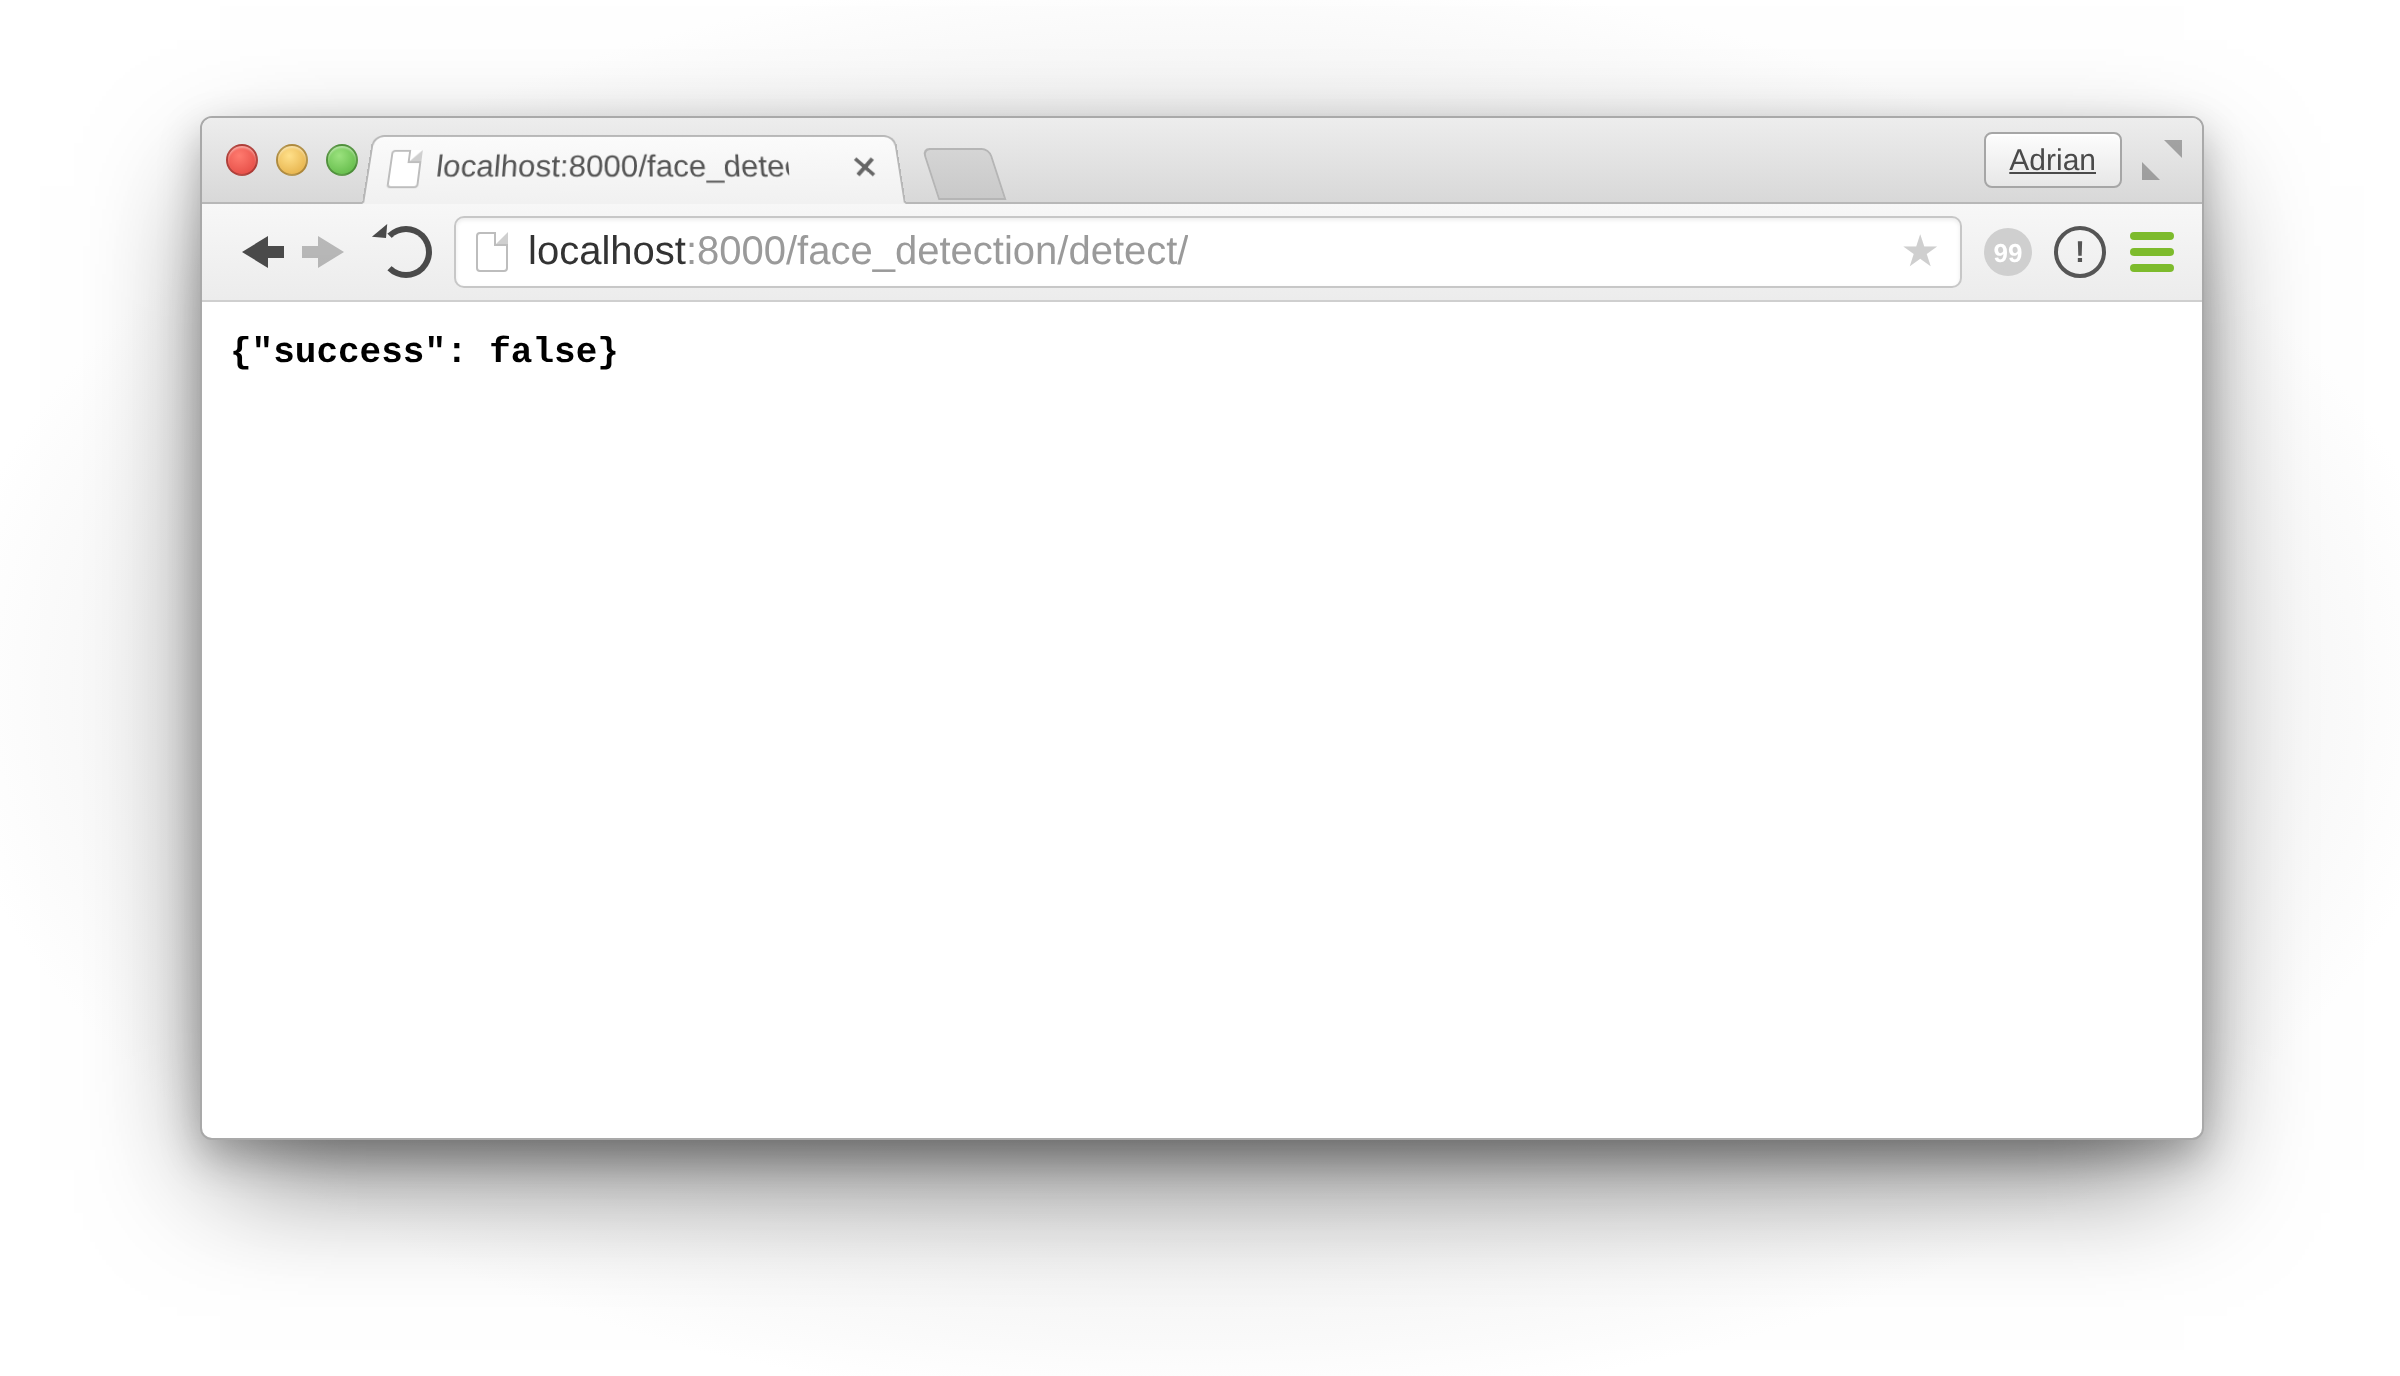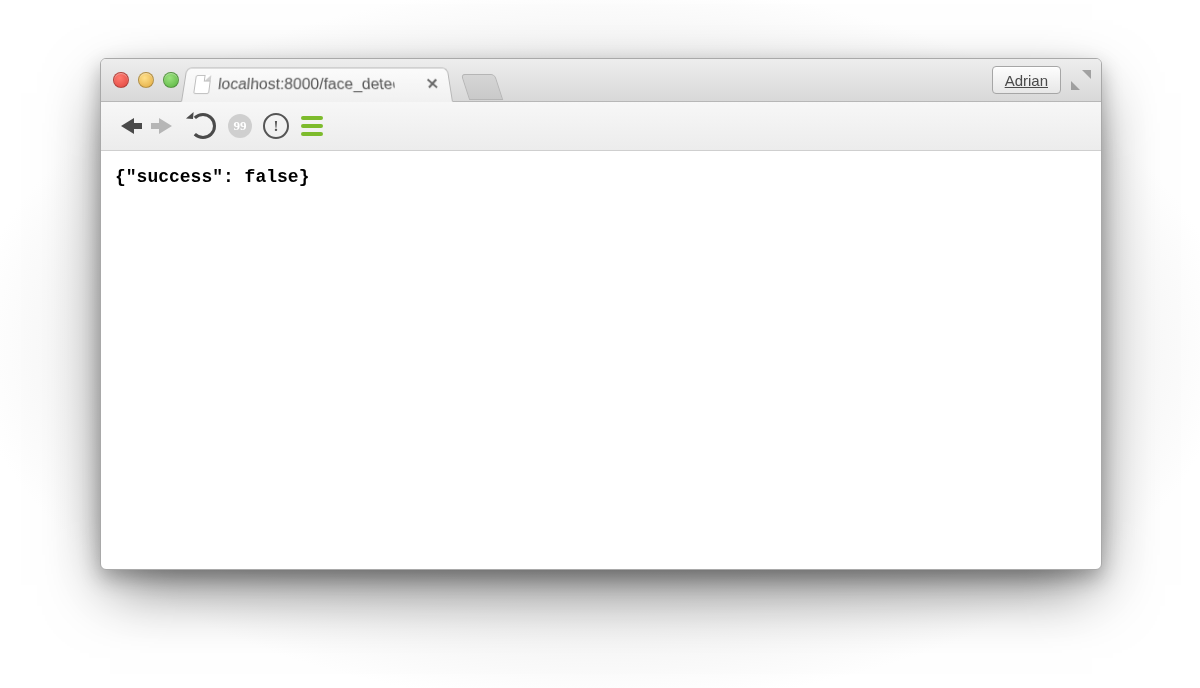--- a/index.html
+++ b/index.html
@@ -49,21 +49,21 @@
   .arrow-r::after{content:"";position:absolute;right:11px;top:-3px;width:10px;height:6px;background:#4a4a4a;}
   .reload{width:20px;height:20px;border:3px solid #4a4a4a;border-left-color:transparent;border-radius:50%;position:relative;}
   .reload::after{content:"";position:absolute;left:-5px;top:-2px;border:5px solid transparent;border-top-color:#4a4a4a;transform:rotate(-40deg);}
 
   .omnibox{flex:1;height:34px;background:#fff;border:1px solid #c7c7c7;border-radius:5px;display:flex;align-items:center;padding:0 10px;gap:10px;box-shadow:inset 0 1px 2px rgba(0,0,0,.08);}
   .omnibox .favicon{width:16px;height:20px;position:relative;flex:0 0 auto;}
   .url{font-size:20px;color:#333;white-space:nowrap;overflow:hidden;}
   .url .dim{color:#9a9a9a;}
   .star{margin-left:auto;font-size:22px;color:#cfcfcf;}
 
-  .ext{width:26px;height:26px;display:flex;align-items:center;justify-content:center;font-family:Liberation Serif, serif;}
+  .ext{width:26px;height:26px;display:flex;align-items:center;justify-content:center;}
   .hangouts{width:24px;height:24px;border-radius:50%;background:#cfcfcf;position:relative;display:flex;align-items:center;justify-content:center;color:#fff;font-size:13px;font-weight:bold;}
   .hangouts::after{content:"";position:absolute;bottom:-4px;right:4px;border:5px solid transparent;border-top-color:#cfcfcf;transform:rotate(-20deg);}
   .abp{width:22px;height:22px;border:2.5px solid #555;border-radius:50%;display:flex;align-items:center;justify-content:center;color:#555;font-weight:bold;font-size:15px;}
   .menu{width:22px;display:flex;flex-direction:column;gap:4px;}
   .menu span{height:4px;background:#7dbb2c;border-radius:2px;}
 
   
   .content{padding:16px 14px;font-family:"Courier New",Courier,monospace;font-size:18px;font-weight:bold;color:#000;}
 </style>
 </head>
@@ -103,20 +103,30 @@
       <div class="navbtn">
           <span class="arrow-l"></span>
         </div>
       <div class="navbtn disabled">
           <span class="arrow-r"></span>
         </div>
       <div class="navbtn">
           <span class="reload"></span>
         </div>
 
+      <div class="omnibox">
+        <span class="favicon">
+            <span class="page"></span>
+            <span class="fold"></span>
+          </span>
+        <span class="url">
+          <span>localhost</span><span class="dim">:8000/face_detection/detect/</span>
+        </span>
+        <span class="star">★</span>
+      </div>
 
       <div class="ext">
         <div class="hangouts">99</div>
       </div>
       <div class="ext">
         <div class="abp">!</div>
       </div>
       <div class="ext">
         <div class="menu">
             <span></span>

